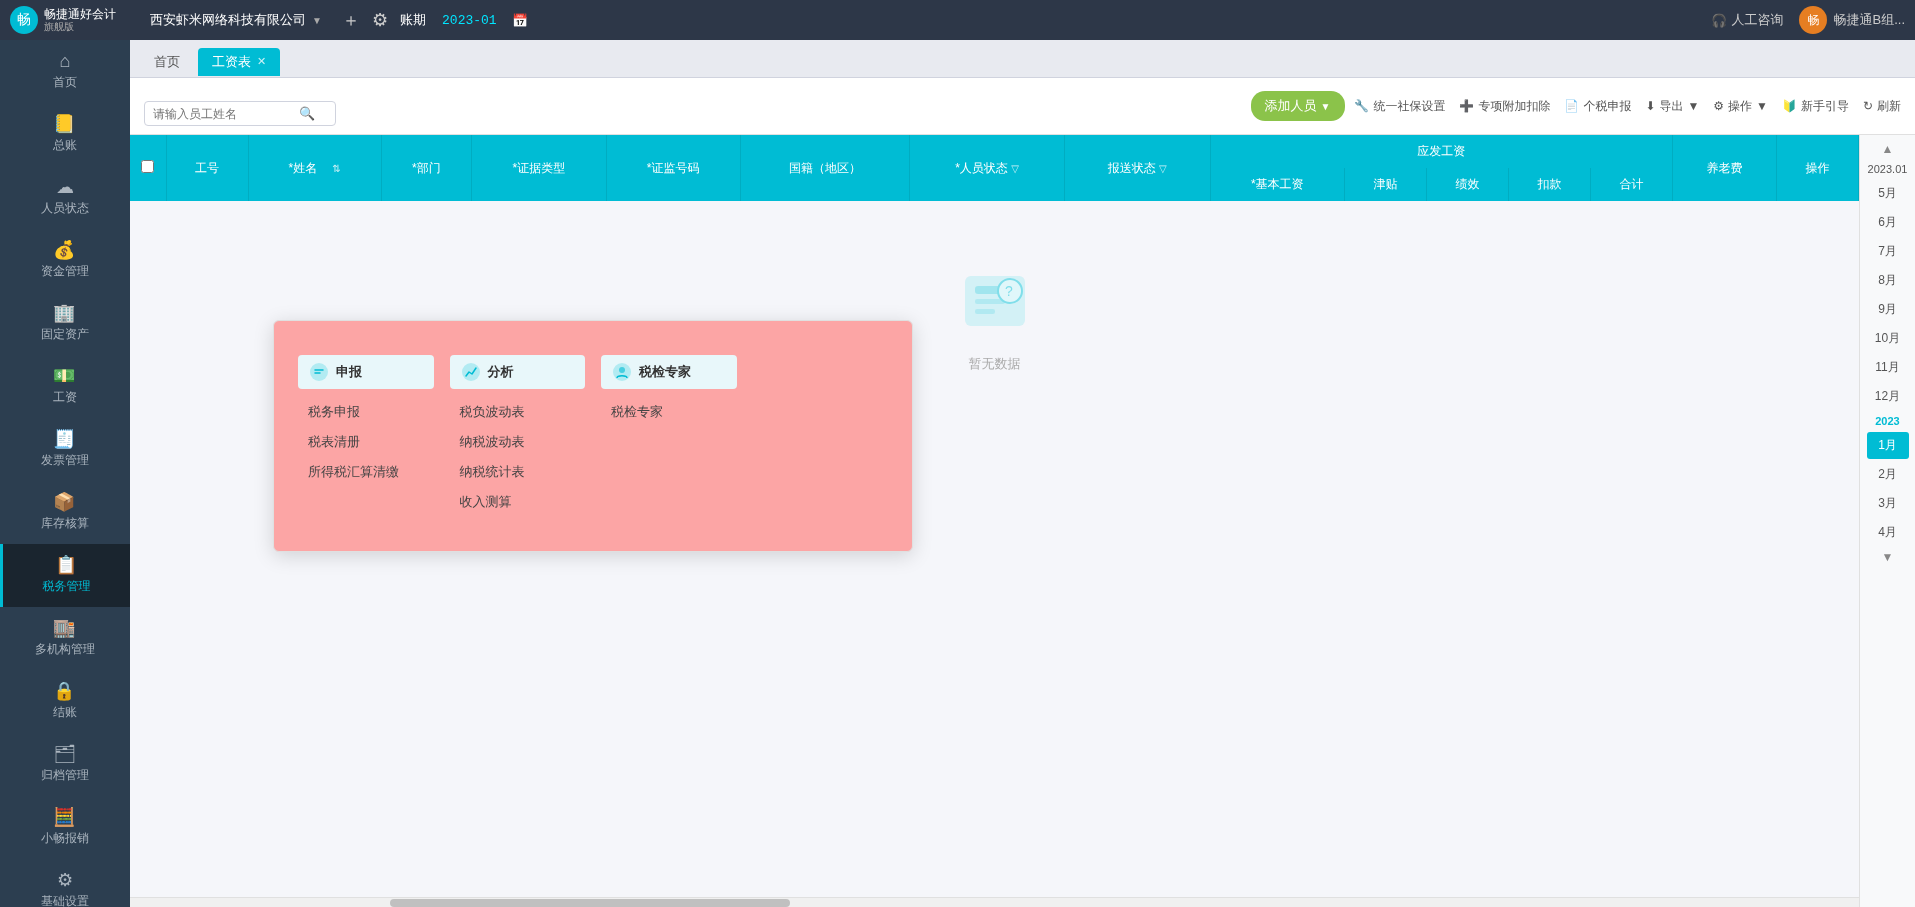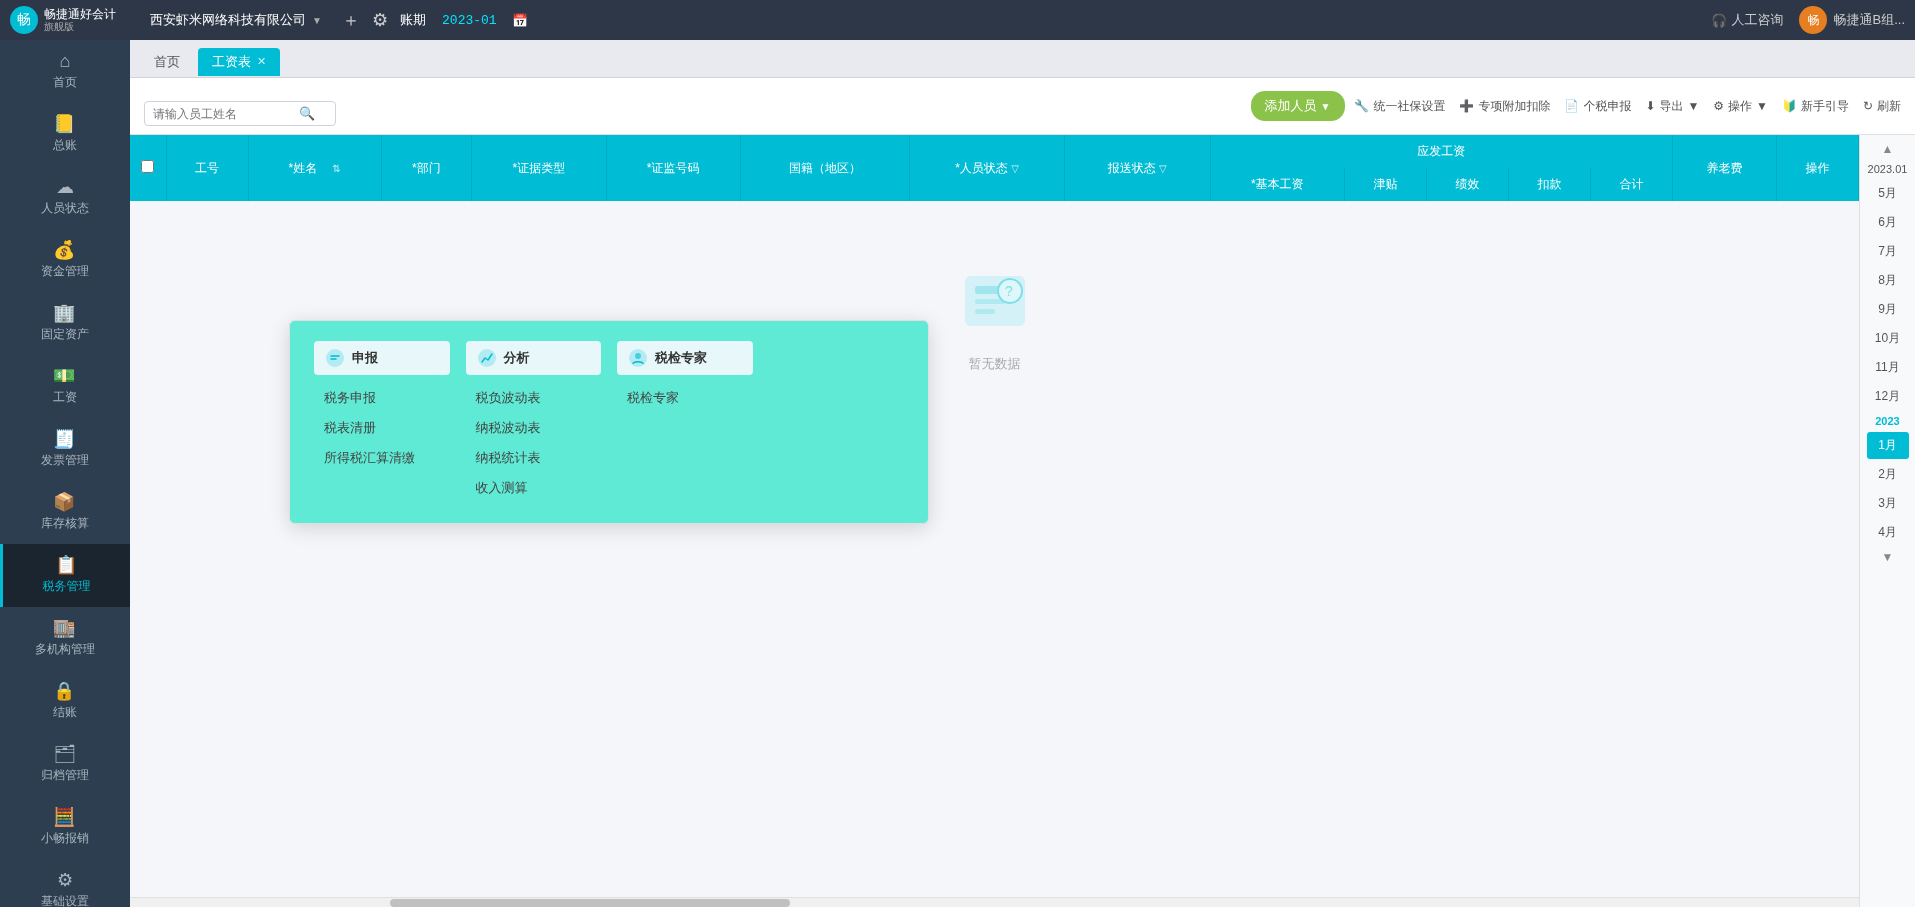--- a/index.html
+++ b/index.html
@@ -274,28 +274,28 @@
     .empty-icon {
       width: 80px;
       height: 80px;
       margin-bottom: 14px;
     }
 
     
     .dropdown-menu {
       position: absolute;
       top: 185px;
-      left: 159px;
-      background: #5eead4;
+      left: 143px;
+      background: #fca5a5;
       border: 1px solid #e0e0e0;
       border-radius: 6px;
       box-shadow: 0 4px 20px rgba(0,0,0,0.15);
       z-index: 1000;
       width: 640px;
-      padding: 10px 0;
+      padding: 24px 0;
     }
     .dropdown-menu-inner {
       display: grid;
       grid-template-columns: 1fr 1fr 1fr 1fr;
       gap: 0;
       padding: 10px 16px;
     }
     .dm-section { padding: 0 8px; }
     .dm-section-title {
       display: flex;

